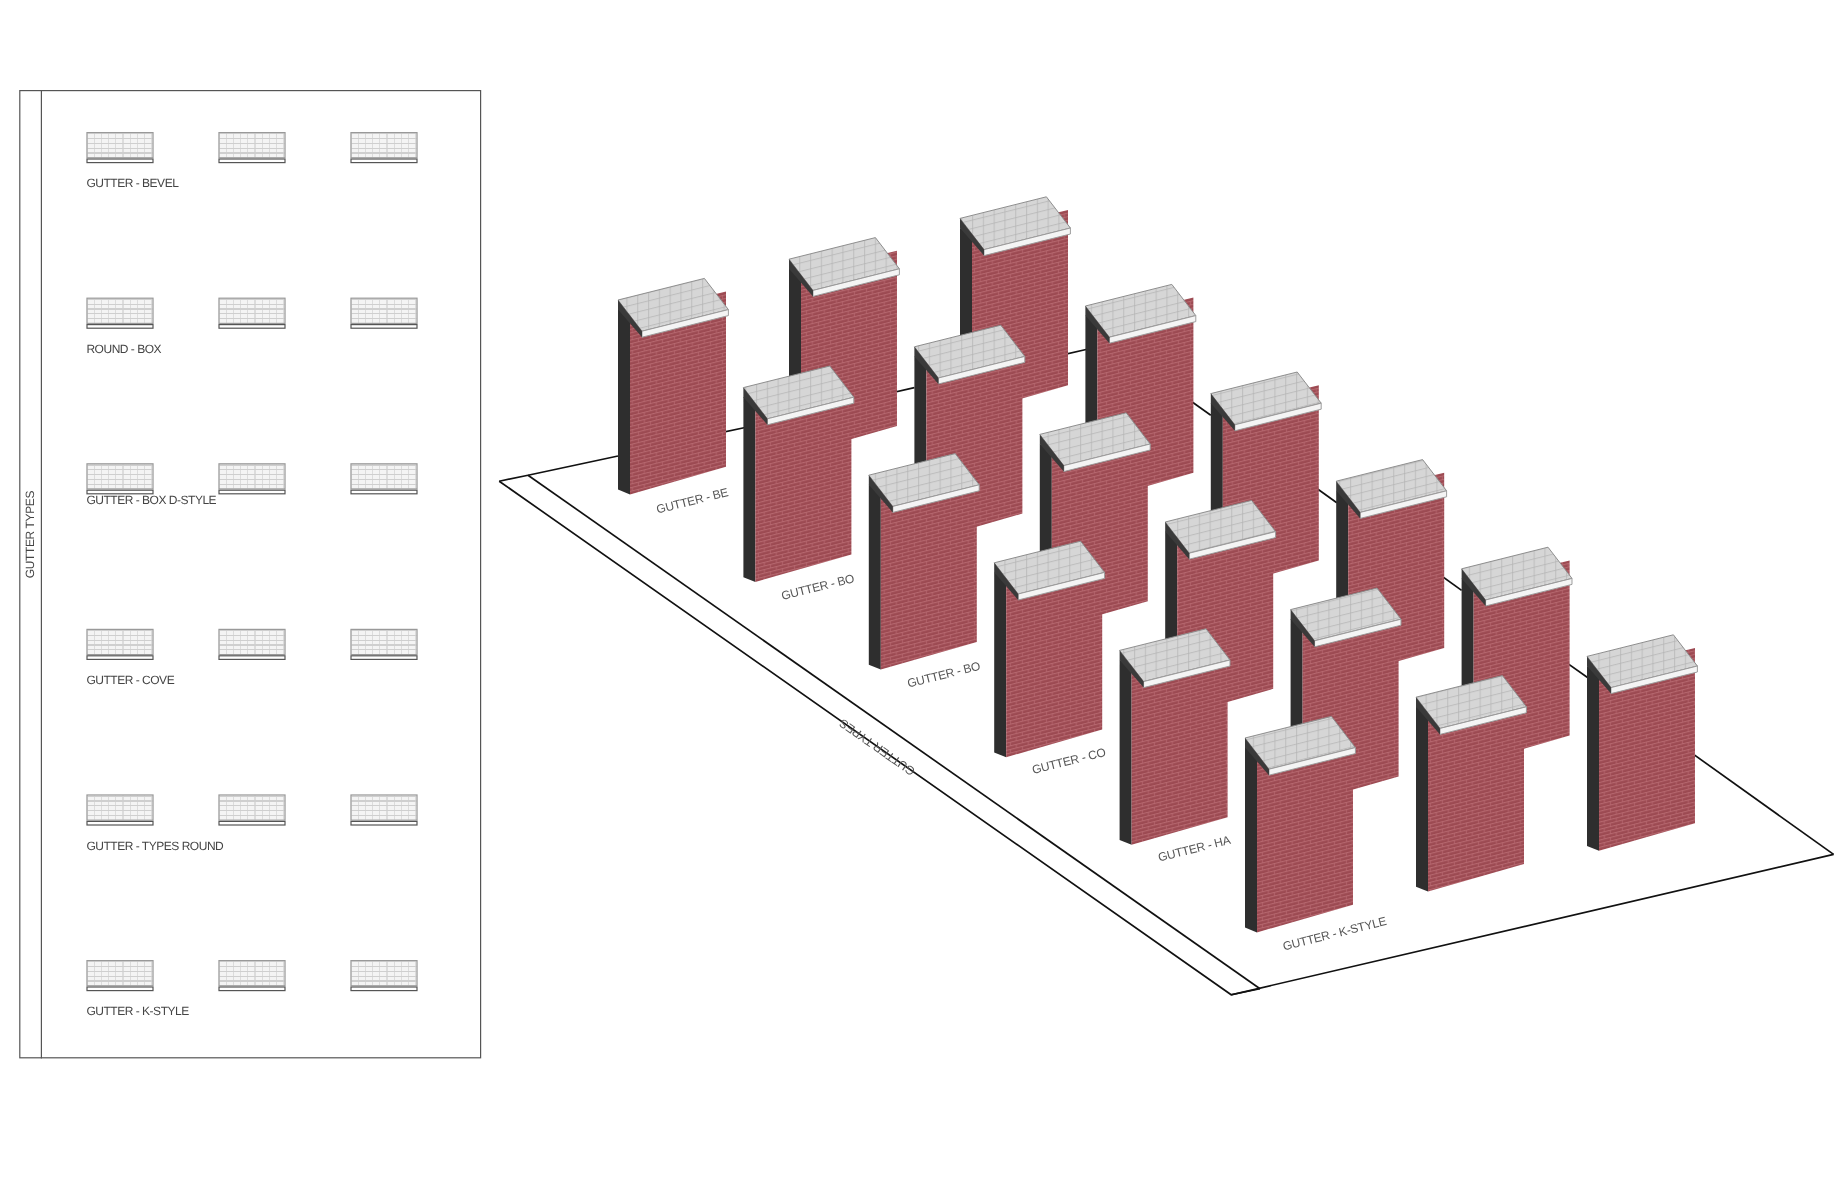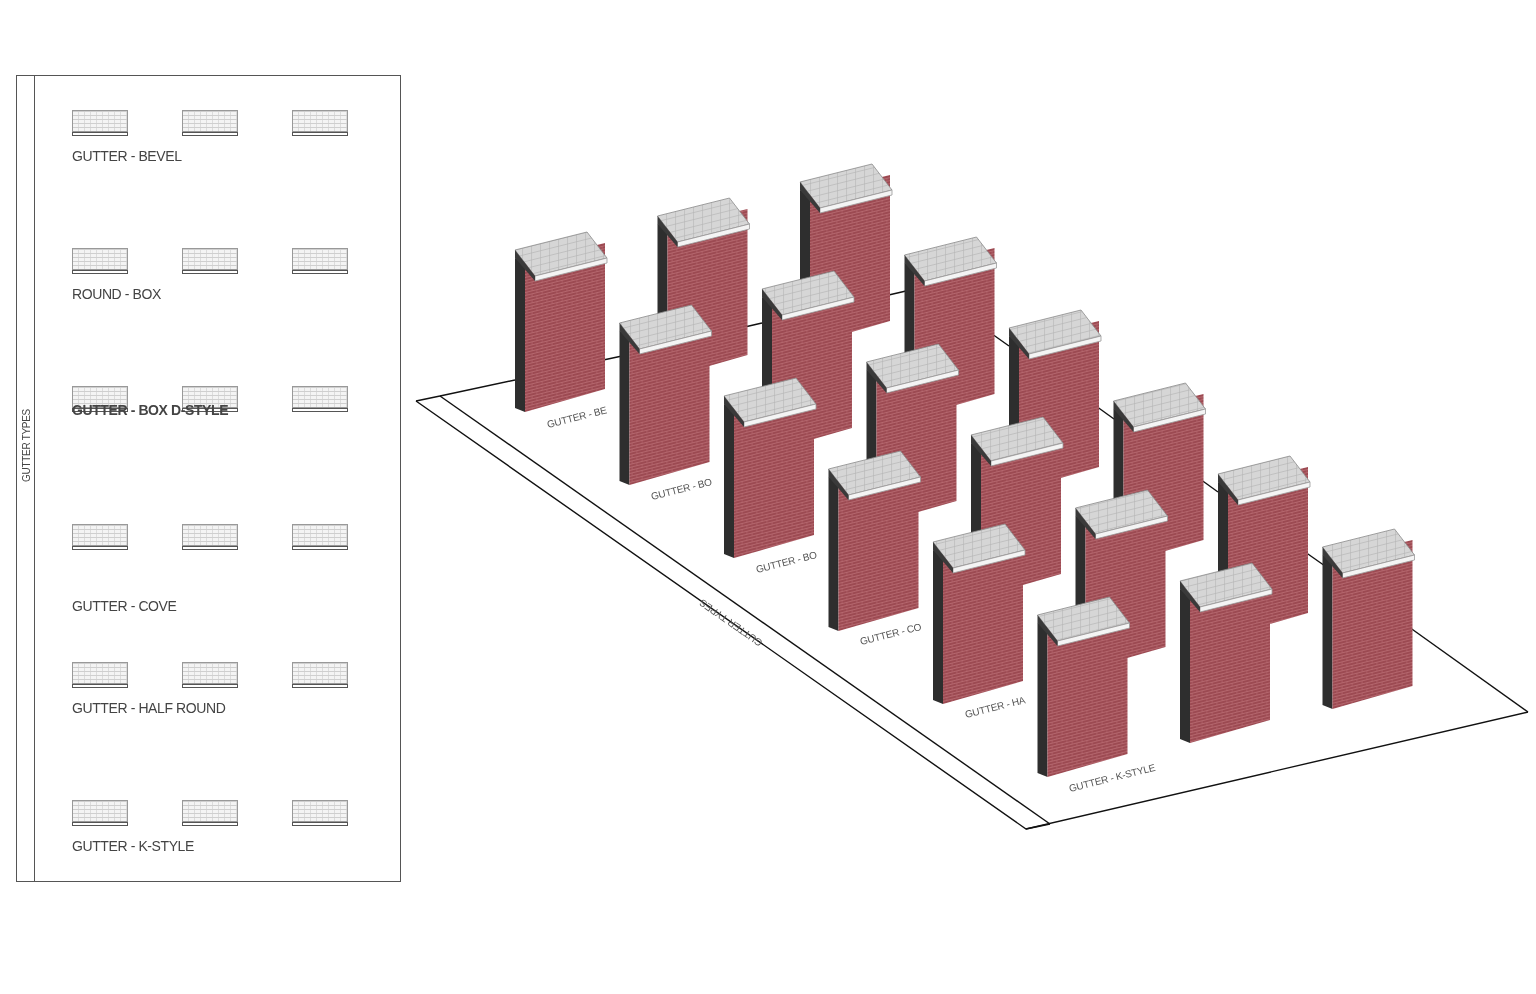--- a/index.html
+++ b/index.html
@@ -6,21 +6,21 @@
   body { width:1536px; height:994px; position:relative; overflow:hidden; font-family:"Liberation Sans", sans-serif; }
   .sheet-frame { position:absolute; left:16px; top:75px; width:385px; height:807px; border:1.5px solid #555; box-sizing:border-box; }
   .sheet-strip { position:absolute; left:34px; top:75px; width:0; height:807px; border-left:1.5px solid #555; }
   .sheet-vlabel { position:absolute; left:-14px; top:440px; width:80px; text-align:center; transform:rotate(-90deg); transform-origin:center; font-size:10px; color:#444; letter-spacing:-0.3px; white-space:nowrap; }
   .elev { position:absolute; width:56px; height:28px; }
   .elev .brick { position:absolute; left:0; top:0; width:56px; height:22px; border:1px solid #999; box-sizing:border-box;
     background:
       repeating-linear-gradient(0deg, transparent 0 3px, #cfcfcf 3px 4px),
       repeating-linear-gradient(90deg, transparent 0 5px, #dcdcdc 5px 6px), #f4f4f4; }
   .elev .gutter { position:absolute; left:0; top:22px; width:56px; height:4px; border:1px solid #555; box-sizing:border-box; background:#fff; }
-  .elev-label { position:absolute; font-size:14px; color:#444; letter-spacing:-0.4px; white-space:nowrap; }
+  .elev-label { position:absolute; font-size:10px; color:#444; letter-spacing:-0.4px; white-space:nowrap; }
   svg.iso { position:absolute; left:0; top:0; }
   .iso-label { font-size:10px; fill:#555; letter-spacing:-0.2px; }
 </style>
 </head>
 <body>
 
 <div class="sheet-frame"></div>
 <div class="sheet-strip"></div>
 <div class="sheet-vlabel">GUTTER TYPES</div>
 <div id="legend">
@@ -55,47 +55,47 @@
       <div class="gutter"></div>
     </div>
     <div class="elev" style="left: 182px; top: 386px;">
       <div class="brick"></div>
       <div class="gutter"></div>
     </div>
     <div class="elev" style="left: 292px; top: 386px;">
       <div class="brick"></div>
       <div class="gutter"></div>
     </div>
-    <div class="elev-label" style="left: 72px; top: 402px; font-weight: bold;">GUTTER - BOX D-STYLE</div>
+    <div class="elev-label" style="left: 72px; top: 412px;">GUTTER - BOX D-STYLE</div>
     <div class="elev" style="left: 72px; top: 524px;">
       <div class="brick"></div>
       <div class="gutter"></div>
     </div>
     <div class="elev" style="left: 182px; top: 524px;">
       <div class="brick"></div>
       <div class="gutter"></div>
     </div>
     <div class="elev" style="left: 292px; top: 524px;">
       <div class="brick"></div>
       <div class="gutter"></div>
     </div>
-    <div class="elev-label" style="left: 72px; top: 562px; margin-top: 36px;">GUTTER - COVE</div>
+    <div class="elev-label" style="left: 72px; top: 562px;">GUTTER - COVE</div>
     <div class="elev" style="left: 72px; top: 662px;">
       <div class="brick"></div>
       <div class="gutter"></div>
     </div>
     <div class="elev" style="left: 182px; top: 662px;">
       <div class="brick"></div>
       <div class="gutter"></div>
     </div>
     <div class="elev" style="left: 292px; top: 662px;">
       <div class="brick"></div>
       <div class="gutter"></div>
     </div>
-    <div class="elev-label" style="left: 72px; top: 700px;">GUTTER - HALF ROUND</div>
+    <div class="elev-label" style="left: 72px; top: 700px;">GUTTER - TYPES ROUND</div>
     <div class="elev" style="left: 72px; top: 800px;">
       <div class="brick"></div>
       <div class="gutter"></div>
     </div>
     <div class="elev" style="left: 182px; top: 800px;">
       <div class="brick"></div>
       <div class="gutter"></div>
     </div>
     <div class="elev" style="left: 292px; top: 800px;">
       <div class="brick"></div>

